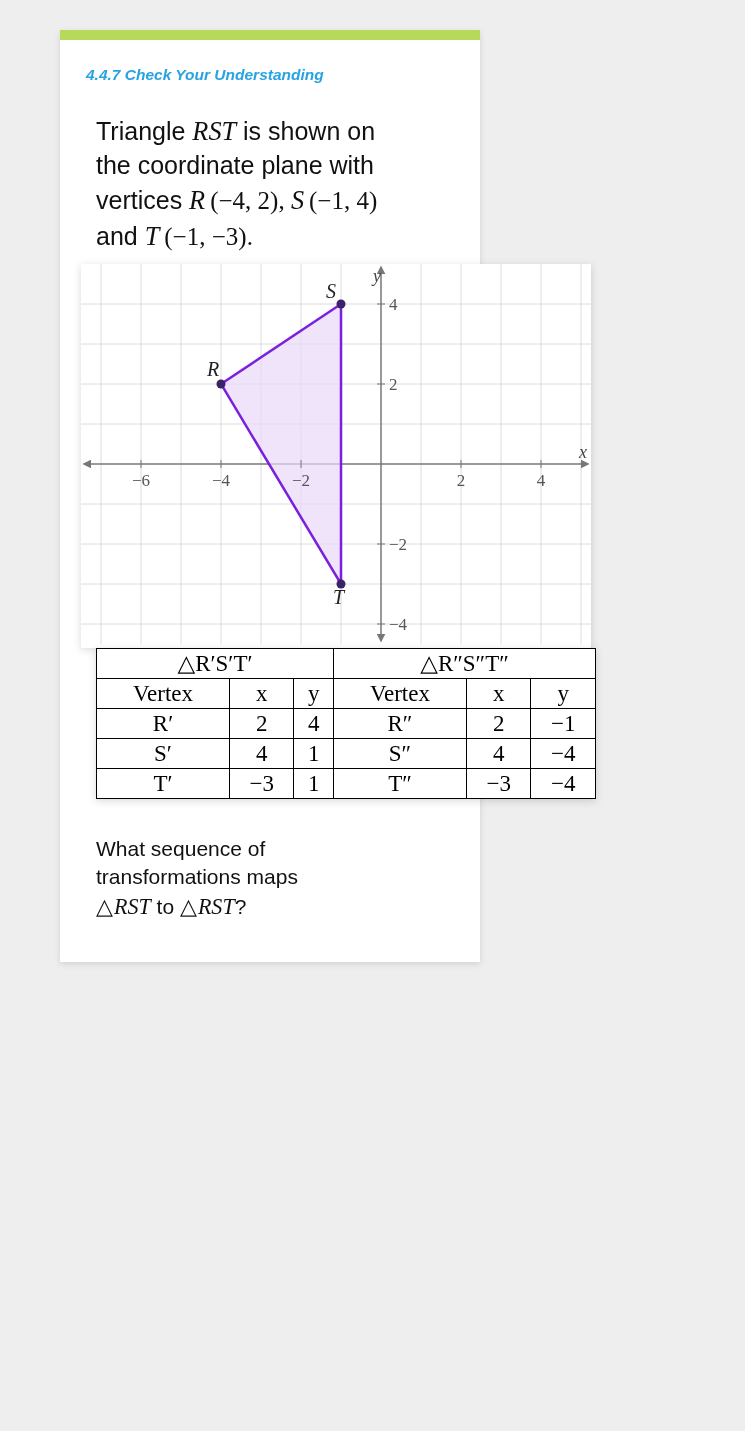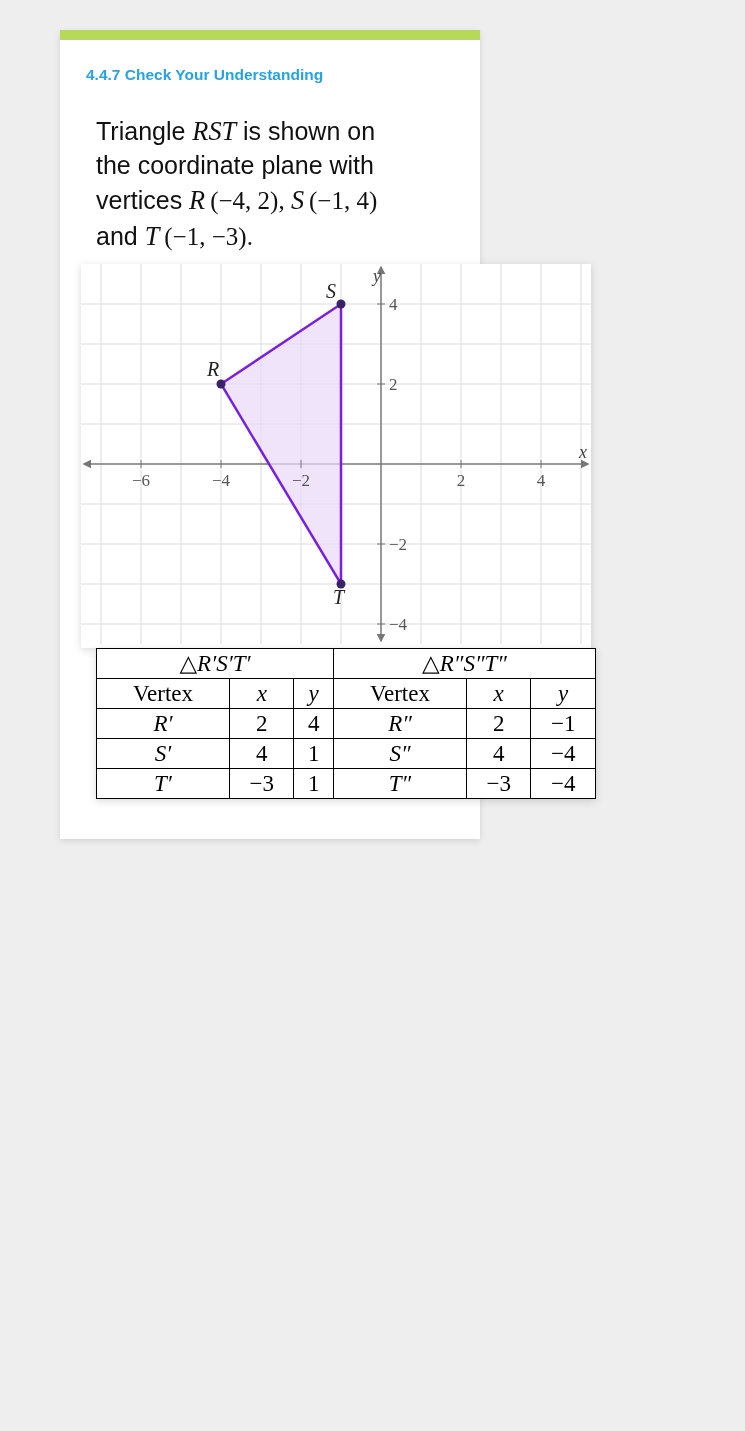--- a/index.html
+++ b/index.html
@@ -22,20 +22,21 @@
     background: #b7d95a;
   }
   .inner {
     padding: 26px 26px 40px 26px;
   }
   .heading {
     color: #27a3e2;
     font-weight: 700;
     font-size: 15.5px;
     margin: 0 0 30px 0;
+    font-style: italic;
   }
   .prompt {
     font-size: 25px;
     color: #111;
     line-height: 1.35;
     margin: 0 0 10px 10px;
     max-width: 300px;
     font-weight: 400;
   }
   .mathvar {
@@ -79,21 +80,20 @@
     font-size: 23px;
   }
   table.coords td, table.coords th {
     border: 1.5px solid #000;
     text-align: center;
     padding: 0 4px;
     height: 30px;
     font-weight: normal;
   }
   table.coords .hdr {
-    font-style: italic;
   }
   table.coords .tri-head {
     font-style: normal;
   }
 
   .question {
     font-size: 21px;
     color: #111;
     line-height: 1.35;
     margin: 36px 0 0 10px;
@@ -232,15 +232,18 @@
           <td>−3</td>
           <td>1</td>
           <td class="hdr">T″</td>
           <td>−3</td>
           <td>−4</td>
         </tr>
       </tbody>
         </table>
     </div>
 
+    <p class="question">
+      <span>What sequence of transformations maps </span><span class="mathvar triangle-sym">RST</span><span> to </span><span class="mathvar triangle-sym">RST</span><span>?</span>
+    </p>
 
   </div>
 </div>
 
 </body></html>

